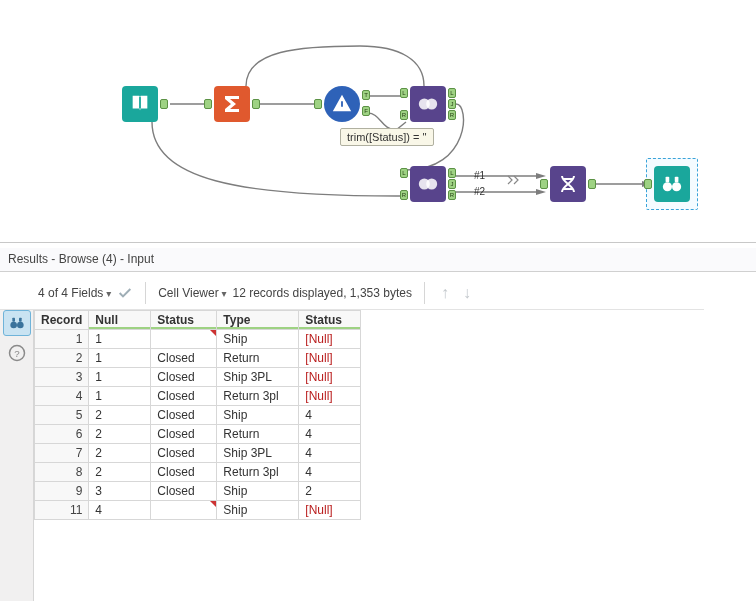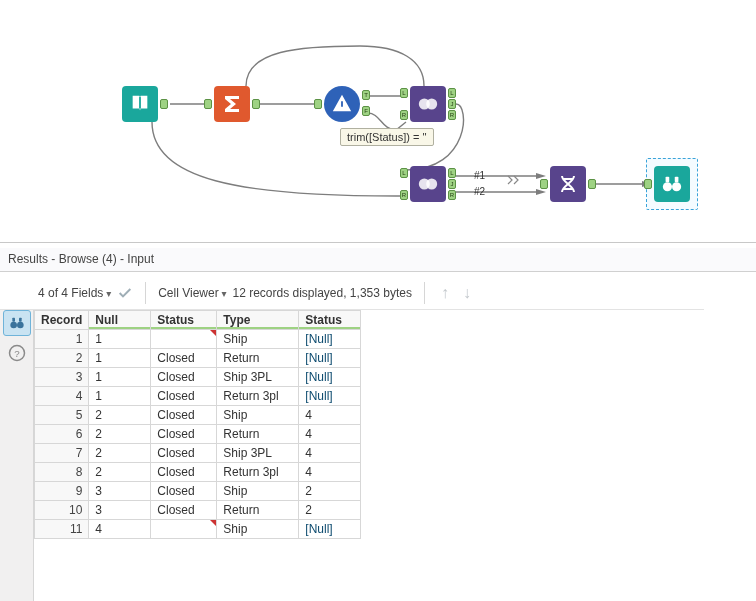--- a/index.html
+++ b/index.html
@@ -136,21 +136,21 @@
     position:relative;
   }
   table.grid th.data::after{
     content:"";
     position:absolute; left:0; right:0; bottom:0; height:2px;
     background:#9ed283;
   }
   table.grid td.rec {
     text-align:right; background:#f8f8f8; color:#444; min-width:54px;
   }
-  table.grid td.null { color:#0c4a6e; }
+  table.grid td.null { color:#b91c1c; }
   table.grid td.flag { position:relative; }
   table.grid td.flag::before{
     content:"";
     position:absolute; top:0; right:0;
     border-top:6px solid #c33; border-left:6px solid transparent;
   }
   .col-order  { min-width:62px; }
   .col-status { min-width:66px; }
   .col-type   { min-width:82px; }
   .col-count  { min-width:62px; }
@@ -389,27 +389,20 @@
           <td class="col-count ">4</td>
         </tr>
         <tr>
           <td class="rec">9</td>
           <td class="col-order">3</td>
           <td class="col-status ">Closed</td>
           <td class="col-type">Ship</td>
           <td class="col-count ">2</td>
         </tr>
         <tr>
-          <td class="rec">10</td>
-          <td class="col-order">3</td>
-          <td class="col-status ">Closed</td>
-          <td class="col-type">Return</td>
-          <td class="col-count ">2</td>
-        </tr>
-        <tr>
           <td class="rec">11</td>
           <td class="col-order">4</td>
           <td class="col-status flag"></td>
           <td class="col-type">Ship</td>
           <td class="col-count null">[Null]</td>
         </tr>
       </tbody>
   </table>
 </div>
 

